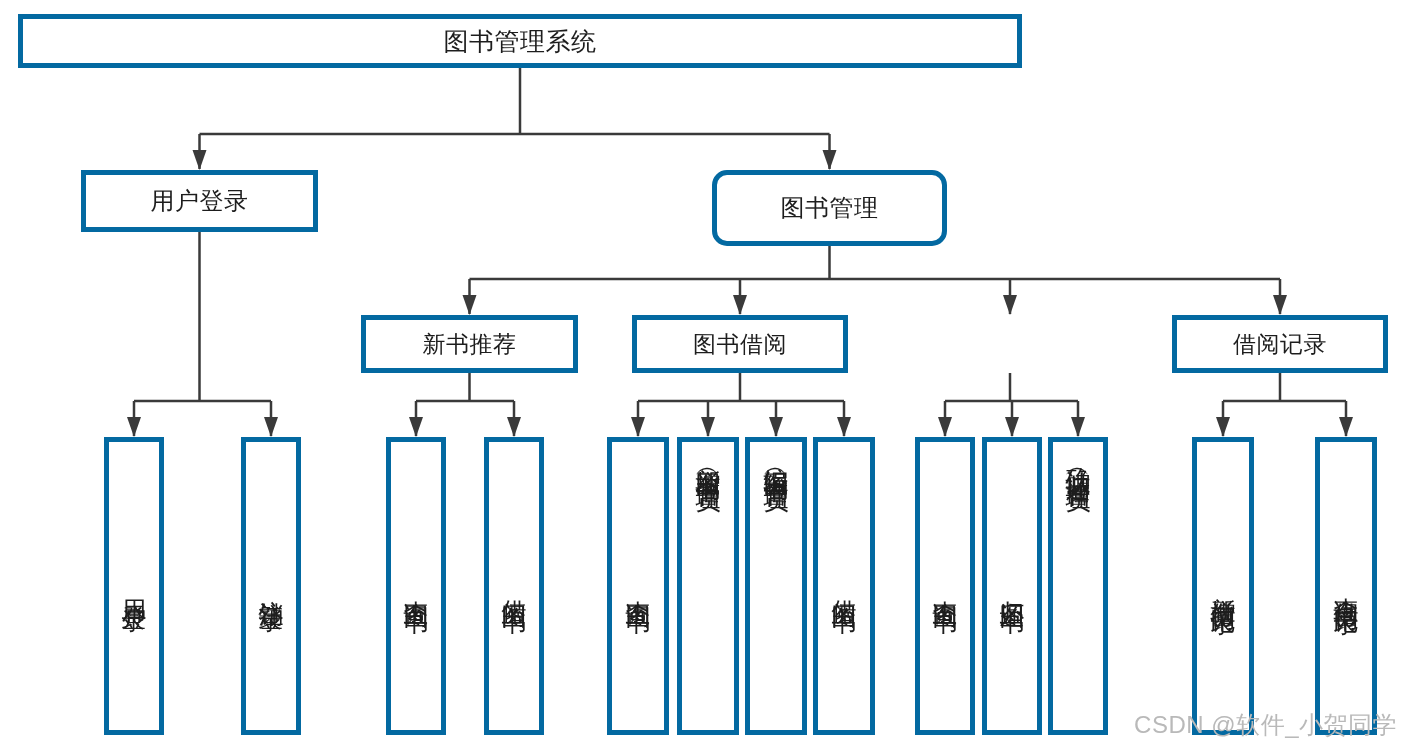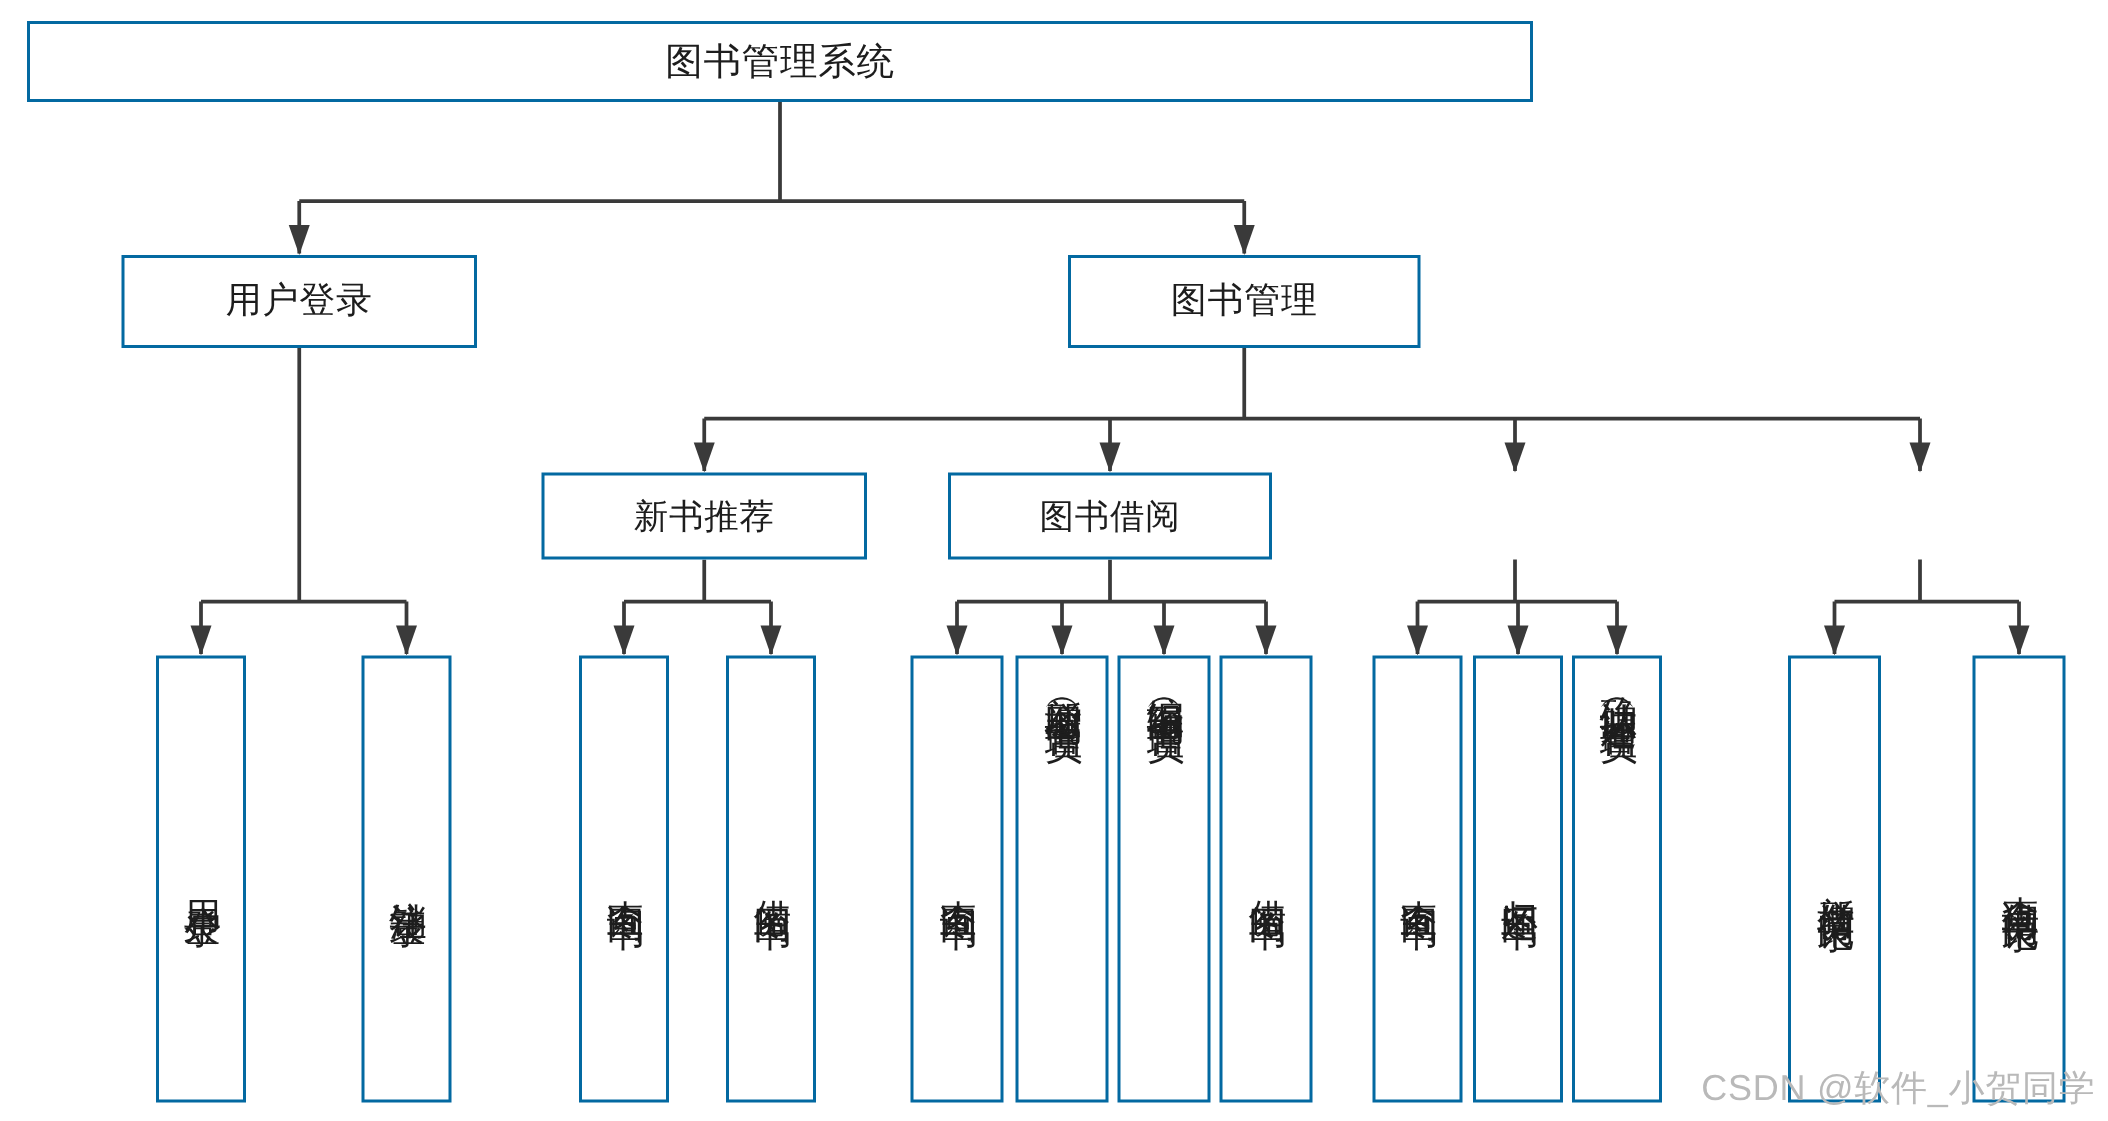--- a/index.html
+++ b/index.html
@@ -22,21 +22,21 @@
     position: absolute;
     left: 0;
     top: 0;
     width: 1405px;
     height: 747px;
     pointer-events: none;
   }
   .node {
     position: absolute;
     box-sizing: border-box;
-    border: 2px solid #0369a1;
+    border: 5px solid #0369a1;
     background: #ffffff;
     display: flex;
     align-items: center;
     justify-content: center;
     color: #1d1d1d;
   }
   .node .label {
     display: block;
     text-align: center;
     line-height: 1.08;
@@ -139,30 +139,33 @@
       <path d="M 1339 417 L 1353 417 L 1346 437 Z" fill="#3a3a3a"></path>
     </svg>
 
   <div class="node node-root" style="left: 18px; top: 14px; width: 1004px; height: 54px;">
     <span class="label">图书管理系统</span>
   </div>
 
   <div class="node node-l2" style="left: 81px; top: 170px; width: 237px; height: 62px;">
     <span class="label">用户登录</span>
   </div>
-  <div class="node node-l2" style="left: 712px; top: 170px; width: 235px; height: 62px;">
+  <div class="node node-l2" style="left: 712px; top: 170px; width: 235px; height: 76px; border-radius: 15px;">
     <span class="label">图书管理</span>
   </div>
 
   <div class="node node-l3" style="left: 361px; top: 315px; width: 217px; height: 58px; justify-content: center;">
     <span class="label">新书推荐</span>
   </div>
   <div class="node node-l3" style="left: 632px; top: 315px; width: 216px; height: 58px;">
     <span class="label">图书借阅</span>
   </div>
+  <div class="node node-l3" style="left: 1172px; top: 315px; width: 216px; height: 58px;">
+    <span class="label">借阅记录</span>
+  </div>
 
   <div class="node node-leaf center-v" style="left: 104px; top: 437px; width: 60px; height: 298px;">
     <span class="label">用户登录</span>
   </div>
   <div class="node node-leaf center-v" style="left: 241px; top: 437px; width: 60px; height: 298px;">
     <span class="label">注销登录</span>
   </div>
 
   <div class="node node-leaf center-v" style="left: 386px; top: 437px; width: 60px; height: 298px;">
     <span class="label">查询图书</span>

